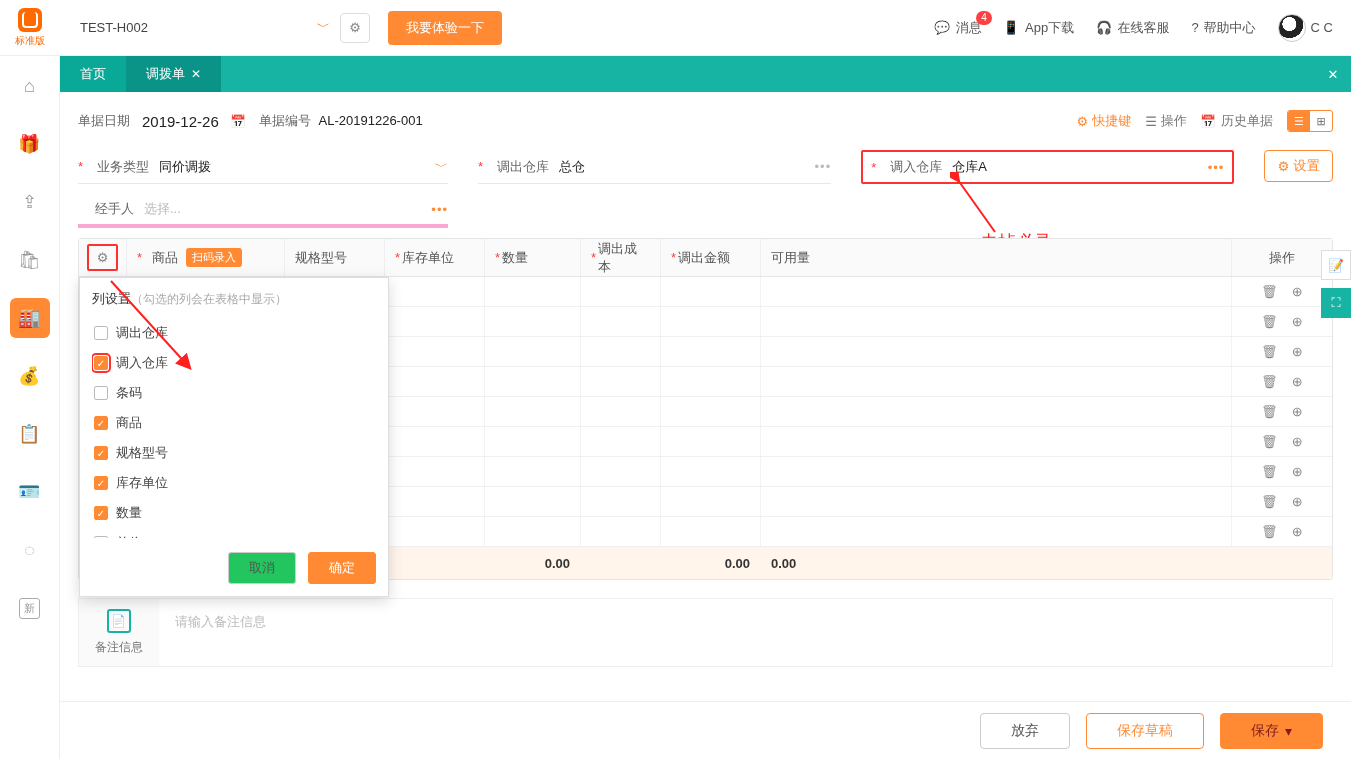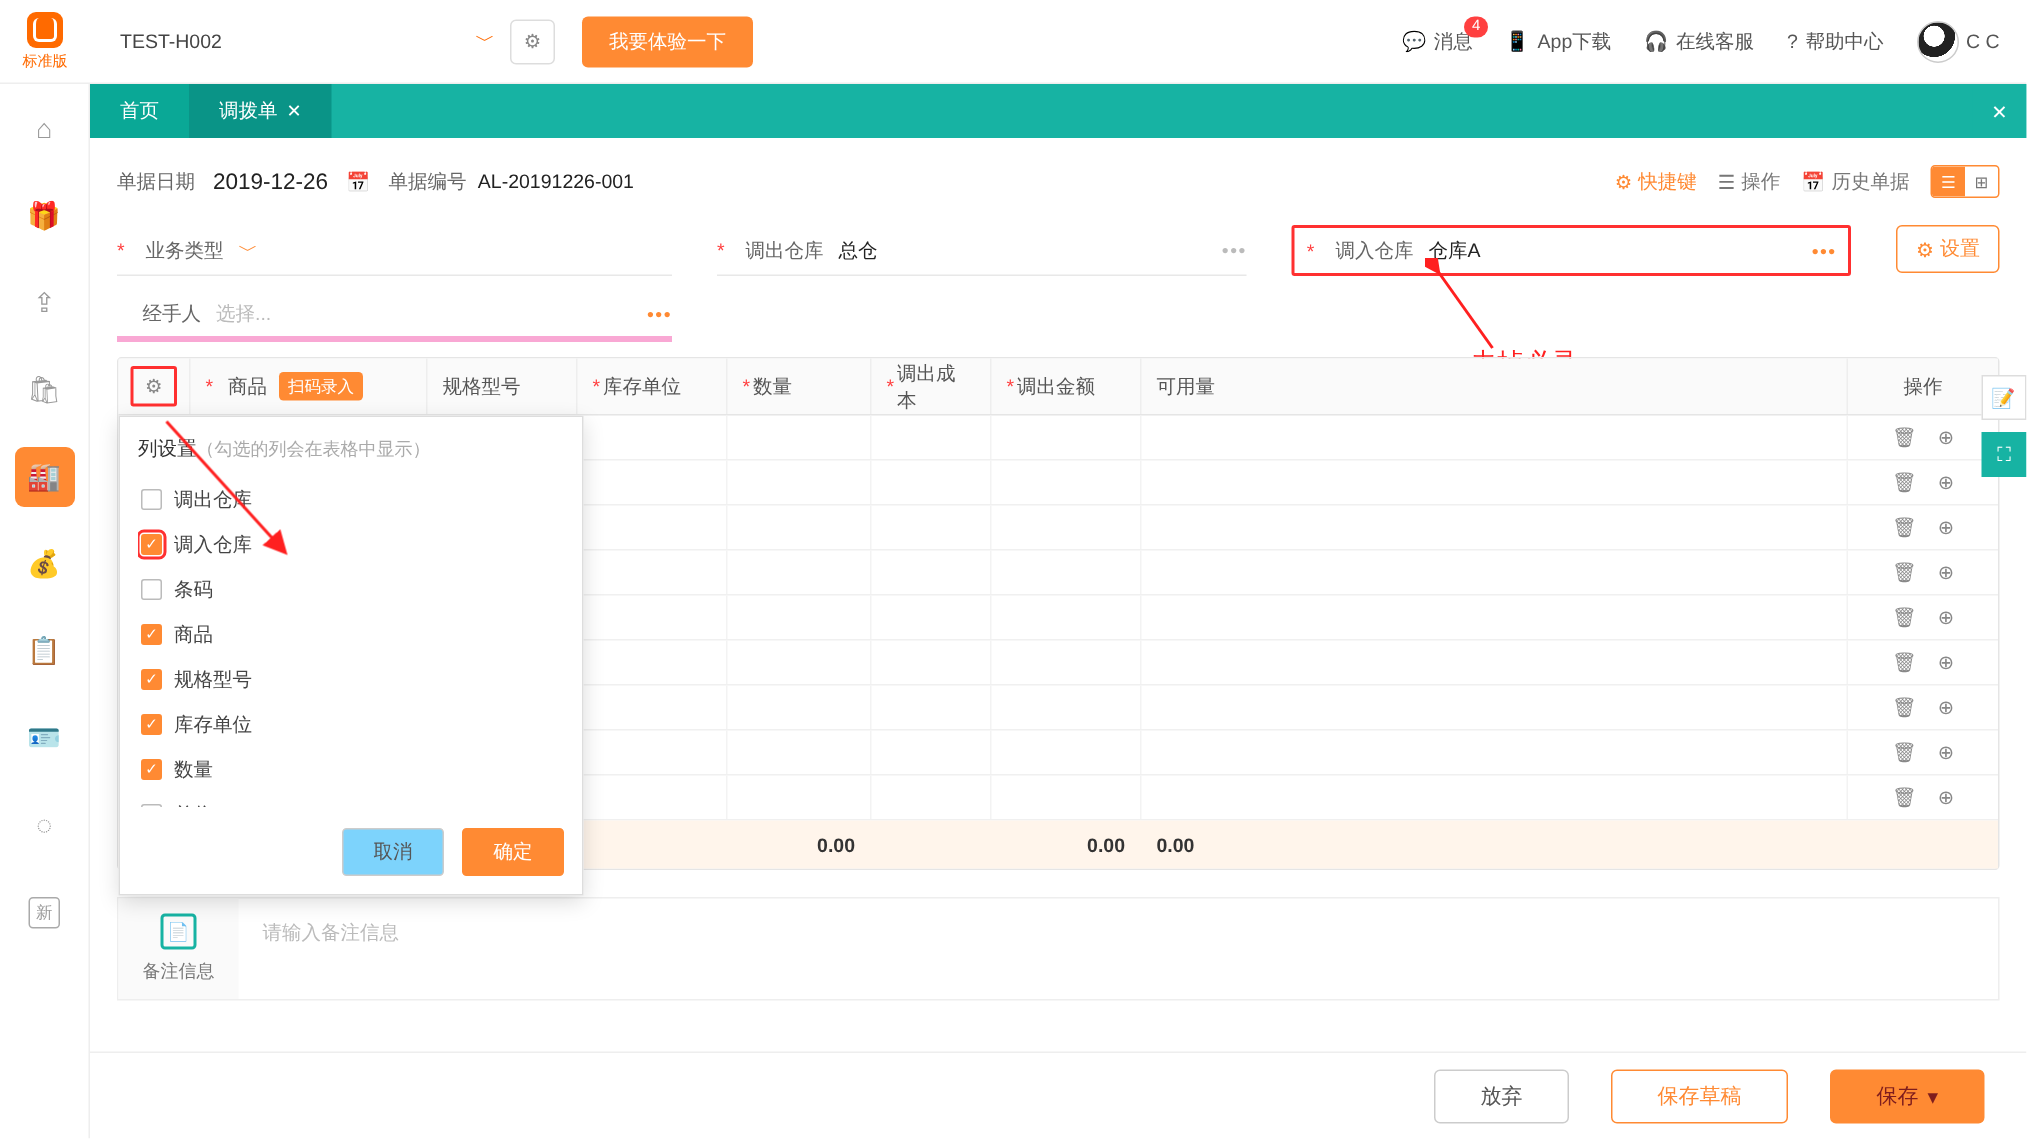--- a/index.html
+++ b/index.html
@@ -111,33 +111,33 @@
 .pop-title .hint { color: #aaa; font-size: 12px; }
 .pop-list { margin-top: 10px; max-height: 220px; overflow-y: scroll; padding-right: 6px; }
 .pop-list::-webkit-scrollbar { width: 10px; }
 .pop-list::-webkit-scrollbar-thumb { background: #ccc; border-radius: 5px; }
 .pop-item { display: flex; align-items: center; gap: 8px; padding: 6px 2px; color: #444; }
 .cb { width: 14px; height: 14px; border: 1px solid #bbb; border-radius: 2px; display: inline-flex; align-items: center; justify-content: center; font-size: 10px; color: #fff; }
 .cb.on { background: #ff8a33; border-color: #ff8a33; }
 .pop-item.focus .cb.on { outline: 2px solid #ff3030; outline-offset: 1px; }
 .pop-actions { display: flex; justify-content: flex-end; gap: 12px; margin-top: 14px; }
 .btn { padding: 6px 20px; border-radius: 3px; font-size: 13px; }
-.btn.plain { background: #7dd3fc; border: 1px solid #ccc; color: #555; }
+.btn.plain { background: #22c55e; border: 1px solid #ccc; color: #555; }
 .btn.primary { background: #ff8a33; border: 1px solid #ff8a33; color: #fff; }
 .pop-arrow { position: absolute; left: 20px; top: 40px; pointer-events: none; z-index: 6; }
 
 
 .remark { display: flex; margin-top: 18px; border: 1px solid #eee; }
 .remark-left { width: 80px; background: #fafafa; display: flex; flex-direction: column; align-items: center; justify-content: center; gap: 6px; color: #777; font-size: 12px; padding: 10px 0; }
 .remark-left .r-icon { width: 24px; height: 24px; border: 2px solid #17b3a3; color: #17b3a3; display: flex; align-items: center; justify-content: center; border-radius: 3px; }
 .remark-input { flex: 1; padding: 14px 16px; color: #bbb; }
 
 
 .footer { position: absolute; left: 60px; right: 0; bottom: 0; height: 58px; border-top: 1px solid #eee; display: flex; align-items: center; justify-content: flex-end; gap: 16px; padding-right: 28px; background: #fff; }
-.fbtn { padding: 8px 30px; border-radius: 4px; font-size: 14px; margin-left: 12px; }
+.fbtn { padding: 8px 30px; border-radius: 4px; font-size: 14px; }
 .fbtn.ghost { background: #fff; border: 1px solid #ccc; color: #555; }
 .fbtn.outline { background: #fff; border: 1px solid #ff8a33; color: #ff8a33; }
 .fbtn.solid { background: #ff8a33; border: 1px solid #ff8a33; color: #7f1d1d; display: flex; align-items: center; gap: 6px; }
 
 
 .rail { position: absolute; right: 0; top: 250px; display: flex; flex-direction: column; gap: 8px; }
 .rail .r1 { width: 30px; height: 30px; background: #fff; border: 1px solid #ddd; display: flex; align-items: center; justify-content: center; color: #888; }
 .rail .r2 { width: 30px; height: 30px; background: #17b3a3; color: #fff; display: flex; align-items: center; justify-content: center; }
 </style>
 </head>
@@ -235,20 +235,21 @@
           <span class="on">☰</span>
           <span>⊞</span>
         </span>
     </div>
   </div>
 
   <div class="form-row">
     <div class="field narrow">
       <span class="req">*</span>
       <span class="flabel">业务类型</span>
+      <span class="fval">同价调拨</span>
       <span class="chevd">﹀</span>
     </div>
     <div class="field">
       <span class="req">*</span>
       <span class="flabel">调出仓库</span>
       <span class="fval">总仓</span>
       <span class="tail">•••</span>
     </div>
     <div class="field highlight">
       <span class="req">*</span>

